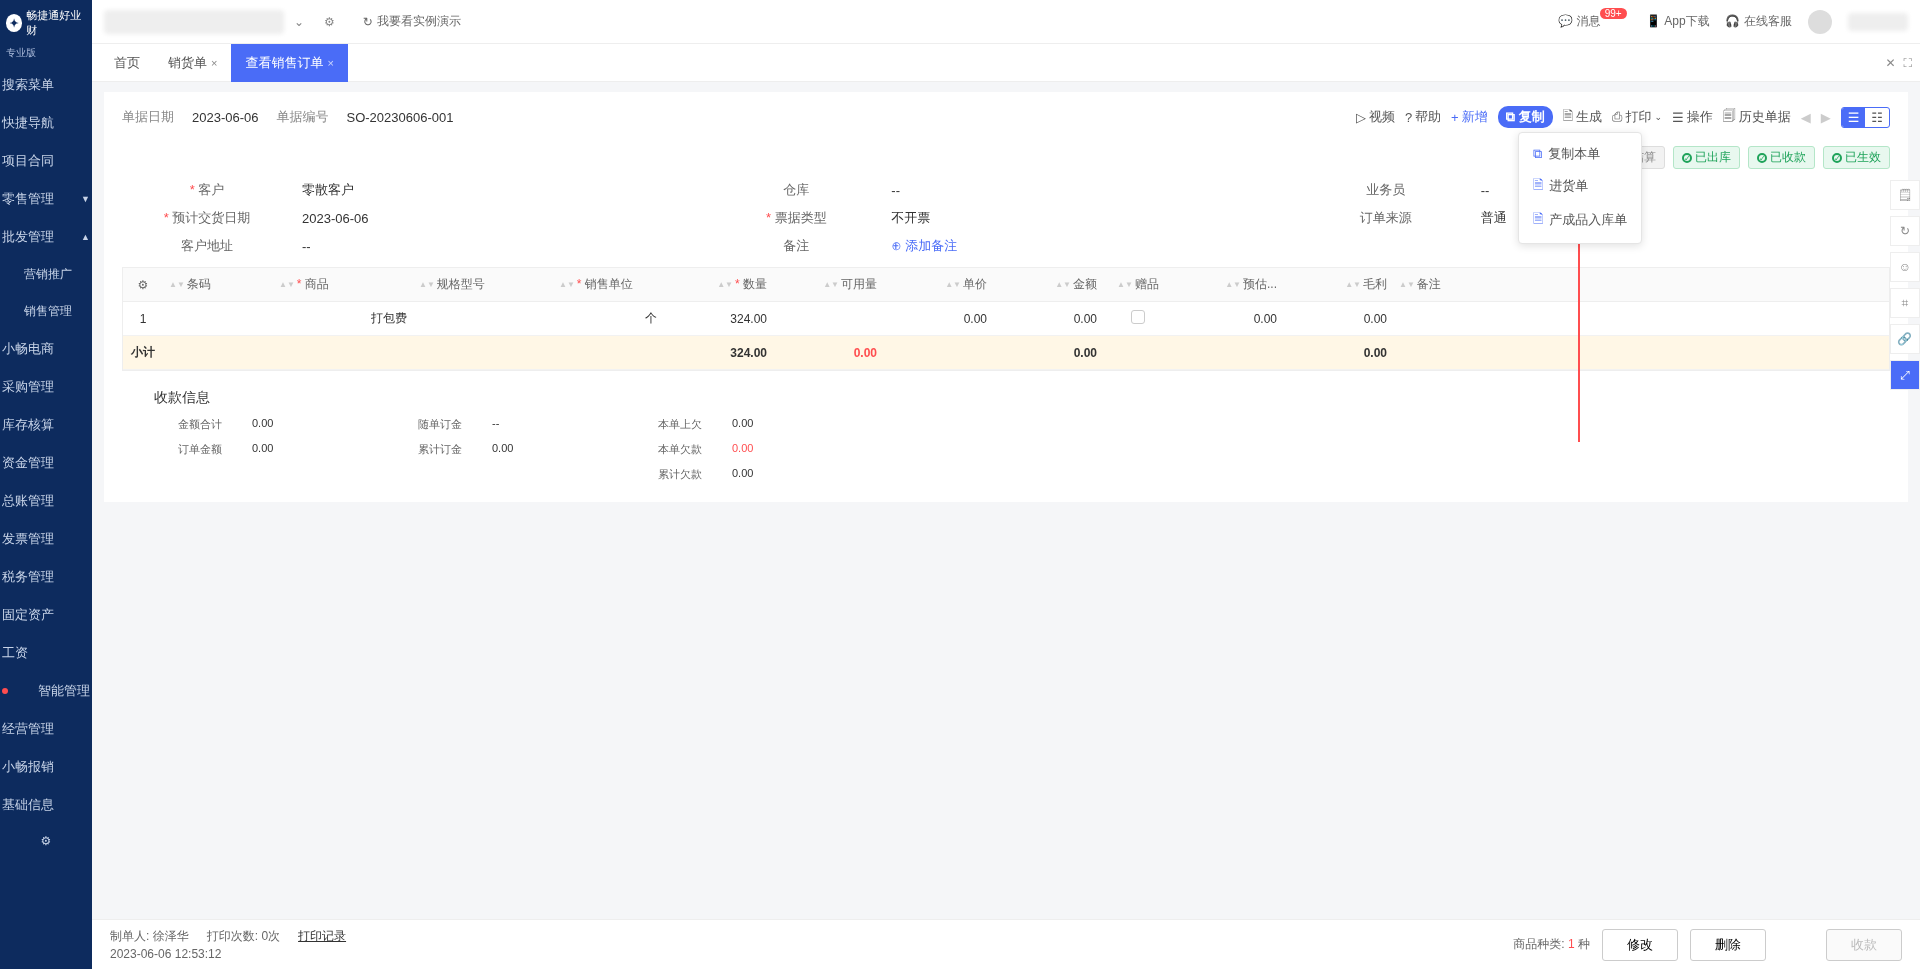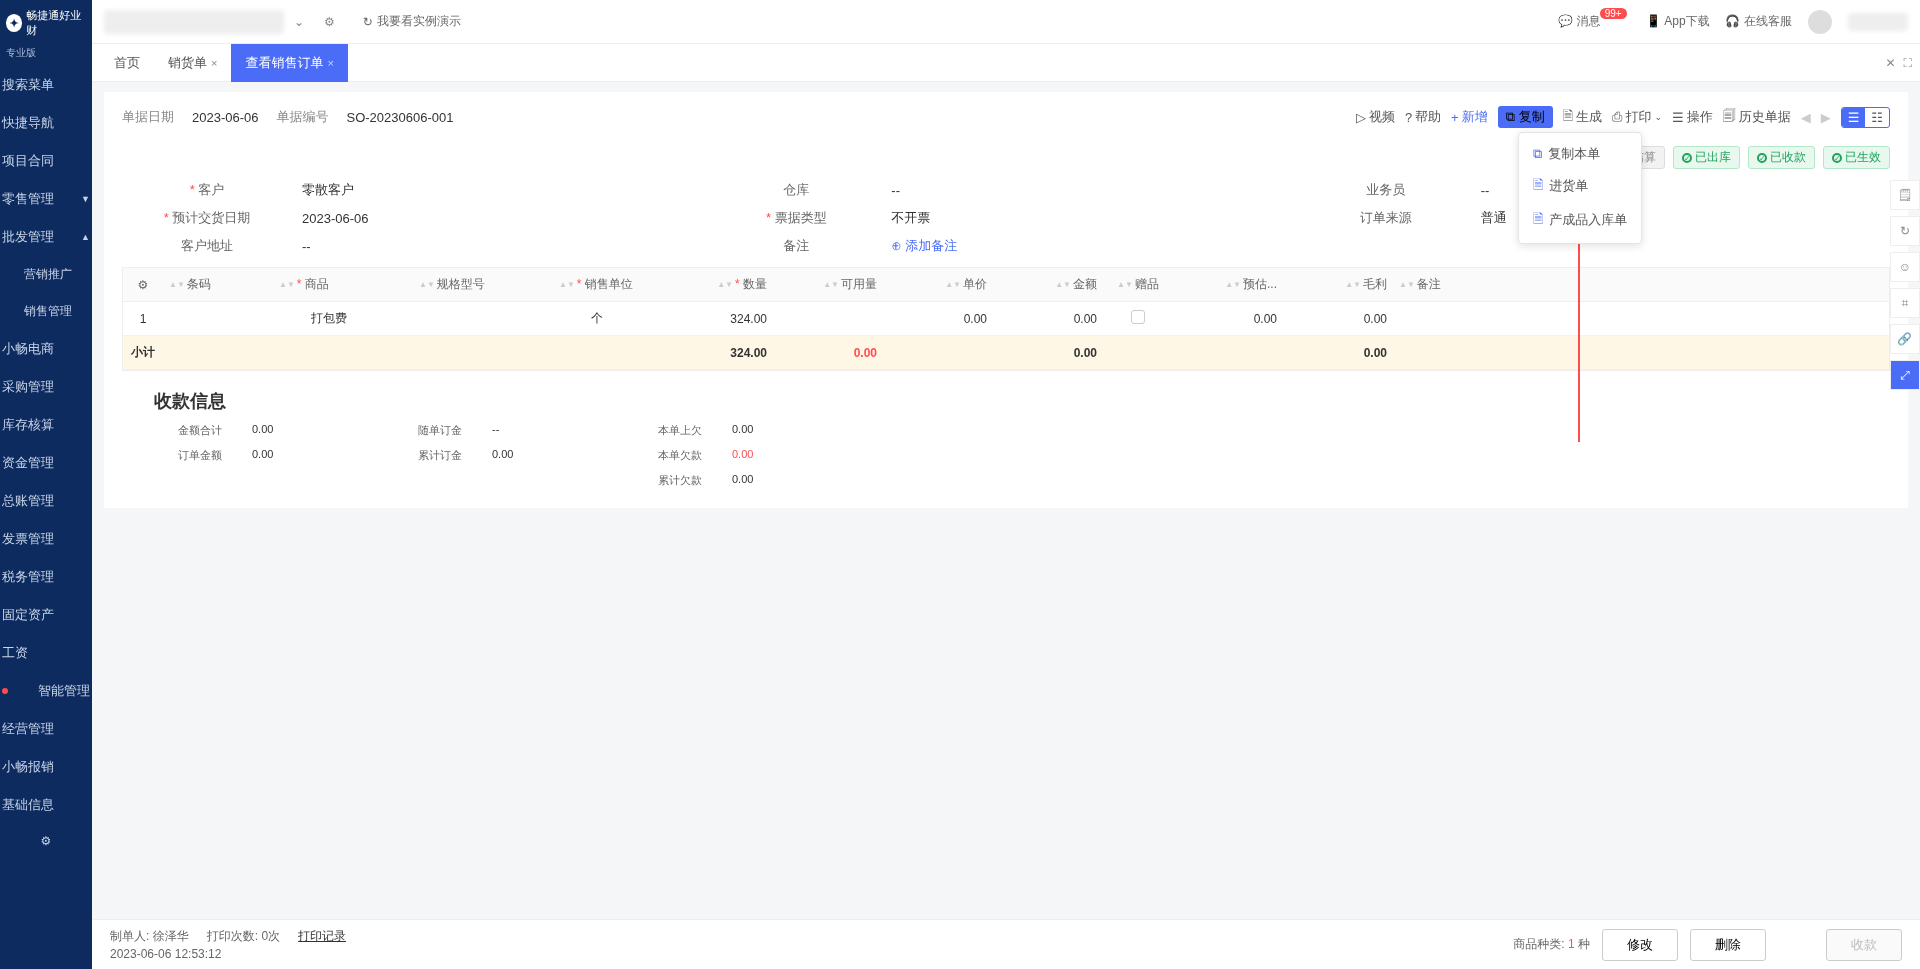--- a/index.html
+++ b/index.html
@@ -25,21 +25,21 @@
 .tab { padding: 0 14px; height: 38px; line-height: 38px; font-size: 13px; color: #555; cursor: pointer; display: flex; align-items: center; gap: 4px; }
 .tab.active { background: #4a6cf7; color: #fff; }
 .tab .close { font-size: 11px; opacity: .7; }
 .tabs-right { margin-left: auto; display: flex; gap: 8px; color: #888; }
 .content { flex: 1; overflow: auto; background: #f5f6f8; padding: 10px 12px; display: flex; flex-direction: column; position: relative; }
 .doc-top { background: #fff; padding: 10px 14px; display: flex; align-items: center; gap: 18px; font-size: 13px; }
 .doc-top .label { color: #888; }
 .toolbar { margin-left: auto; display: flex; align-items: center; gap: 10px; color: #555; position: relative; }
 .tb-link { color: #555; display: flex; align-items: center; gap: 3px; cursor: pointer; }
 .tb-link.blue { color: #4a6cf7; }
-.tb-btn { background: #4a6cf7; color: #000000; padding: 2px 8px; border-radius: 3px; cursor: pointer; }
+.tb-btn { background: #4a6cf7; color: #ffffff; padding: 2px 8px; border-radius: 10px; cursor: pointer; font-weight: bold; }
 .view-toggle { display: flex; border: 1px solid #4a6cf7; border-radius: 3px; overflow: hidden; }
 .view-toggle span { padding: 2px 6px; cursor: pointer; }
 .view-toggle .on { background: #4a6cf7; color: #fff; }
 .dropdown { position: absolute; top: 26px; left: 162px; background: #fff; border: 1px solid #e5e5e5; box-shadow: 0 2px 8px rgba(0,0,0,.12); border-radius: 4px; padding: 6px 0; min-width: 110px; z-index: 50; }
 .dropdown-item { padding: 6px 14px; cursor: pointer; color: #555; display: flex; align-items: center; gap: 6px; }
 .card { background: #fff; padding: 14px 18px; margin-top: 0; }
 .status-row { display: flex; justify-content: flex-end; gap: 8px; padding: 8px 0 12px; }
 .status { border-radius: 3px; padding: 2px 8px; font-size: 12px; display: flex; align-items: center; gap: 3px; }
 .status.gray { background: #f2f2f2; color: #888; border: 1px solid #ddd; }
 .status.green { background: #e8f8ef; color: #1fa35a; border: 1px solid #b4e6c8; }
@@ -53,28 +53,28 @@
 .table-wrap { margin-top: 12px; border: 1px solid #eee; font-size: 12px; }
 .thead, .trow { display: grid; grid-template-columns: 40px 110px 140px 140px 110px 110px 110px 110px 110px 70px 110px 110px 1fr; align-items: center; }
 .thead { background: #fafafa; border-bottom: 1px solid #eee; }
 .thead .th { padding: 8px 6px; color: #666; display: flex; align-items: center; gap: 2px; justify-content: center; }
 .thead .th.left { justify-content: flex-start; }
 .thead .th.right { justify-content: flex-end; }
 .sort { color: #ccc; font-size: 8px; display: inline-flex; flex-direction: column; line-height: 5px; }
 .req-h::before { content: "* "; color: #ff4d4f; }
 .trow { border-bottom: 1px solid #f2f2f2; }
 .trow .td { padding: 8px 6px; text-align: right; }
-.trow .td.left { text-align: left; margin-left: 32px; }
+.trow .td.left { text-align: right; margin-left: 32px; }
 .trow .td.center { text-align: center; }
 .subtotal { background: #fff7e6; }
 .subtotal .td { font-weight: bold; }
 .red { color: #ff4d4f; }
 .chk { width: 14px; height: 14px; border: 1px solid #ccc; border-radius: 3px; display: inline-block; }
 .pay-section { margin-top: 18px; }
-.pay-title { font-size: 18px; font-weight: bold; margin-bottom: 10px; padding-left: 32px; }
+.pay-title { font-size: 14px; font-weight: normal; margin-bottom: 10px; padding-left: 32px; }
 .pay-grid { display: grid; grid-template-columns: 100px 80px 100px 80px 100px 80px; row-gap: 10px; column-gap: 30px; font-size: 11px; }
 .pay-grid .pl { text-align: right; color: #666; }
 .footer { background: #fff; border-top: 1px solid #eee; padding: 8px 18px; display: flex; align-items: center; font-size: 12px; color: #666; }
 .footer .left-info { display: flex; flex-direction: column; gap: 2px; }
 .footer .left-row { display: flex; gap: 18px; align-items: center; }
 .print-log { color: #333; text-decoration: underline; cursor: pointer; }
 .footer-right { margin-left: auto; display: flex; align-items: center; gap: 12px; }
 .kind-count { color: #666; }
 .kind-count .num { color: #ff4d4f; }
 .fbtn { border: 1px solid #ccc; background: #fff; padding: 6px 24px; border-radius: 3px; cursor: pointer; font-size: 13px; }

